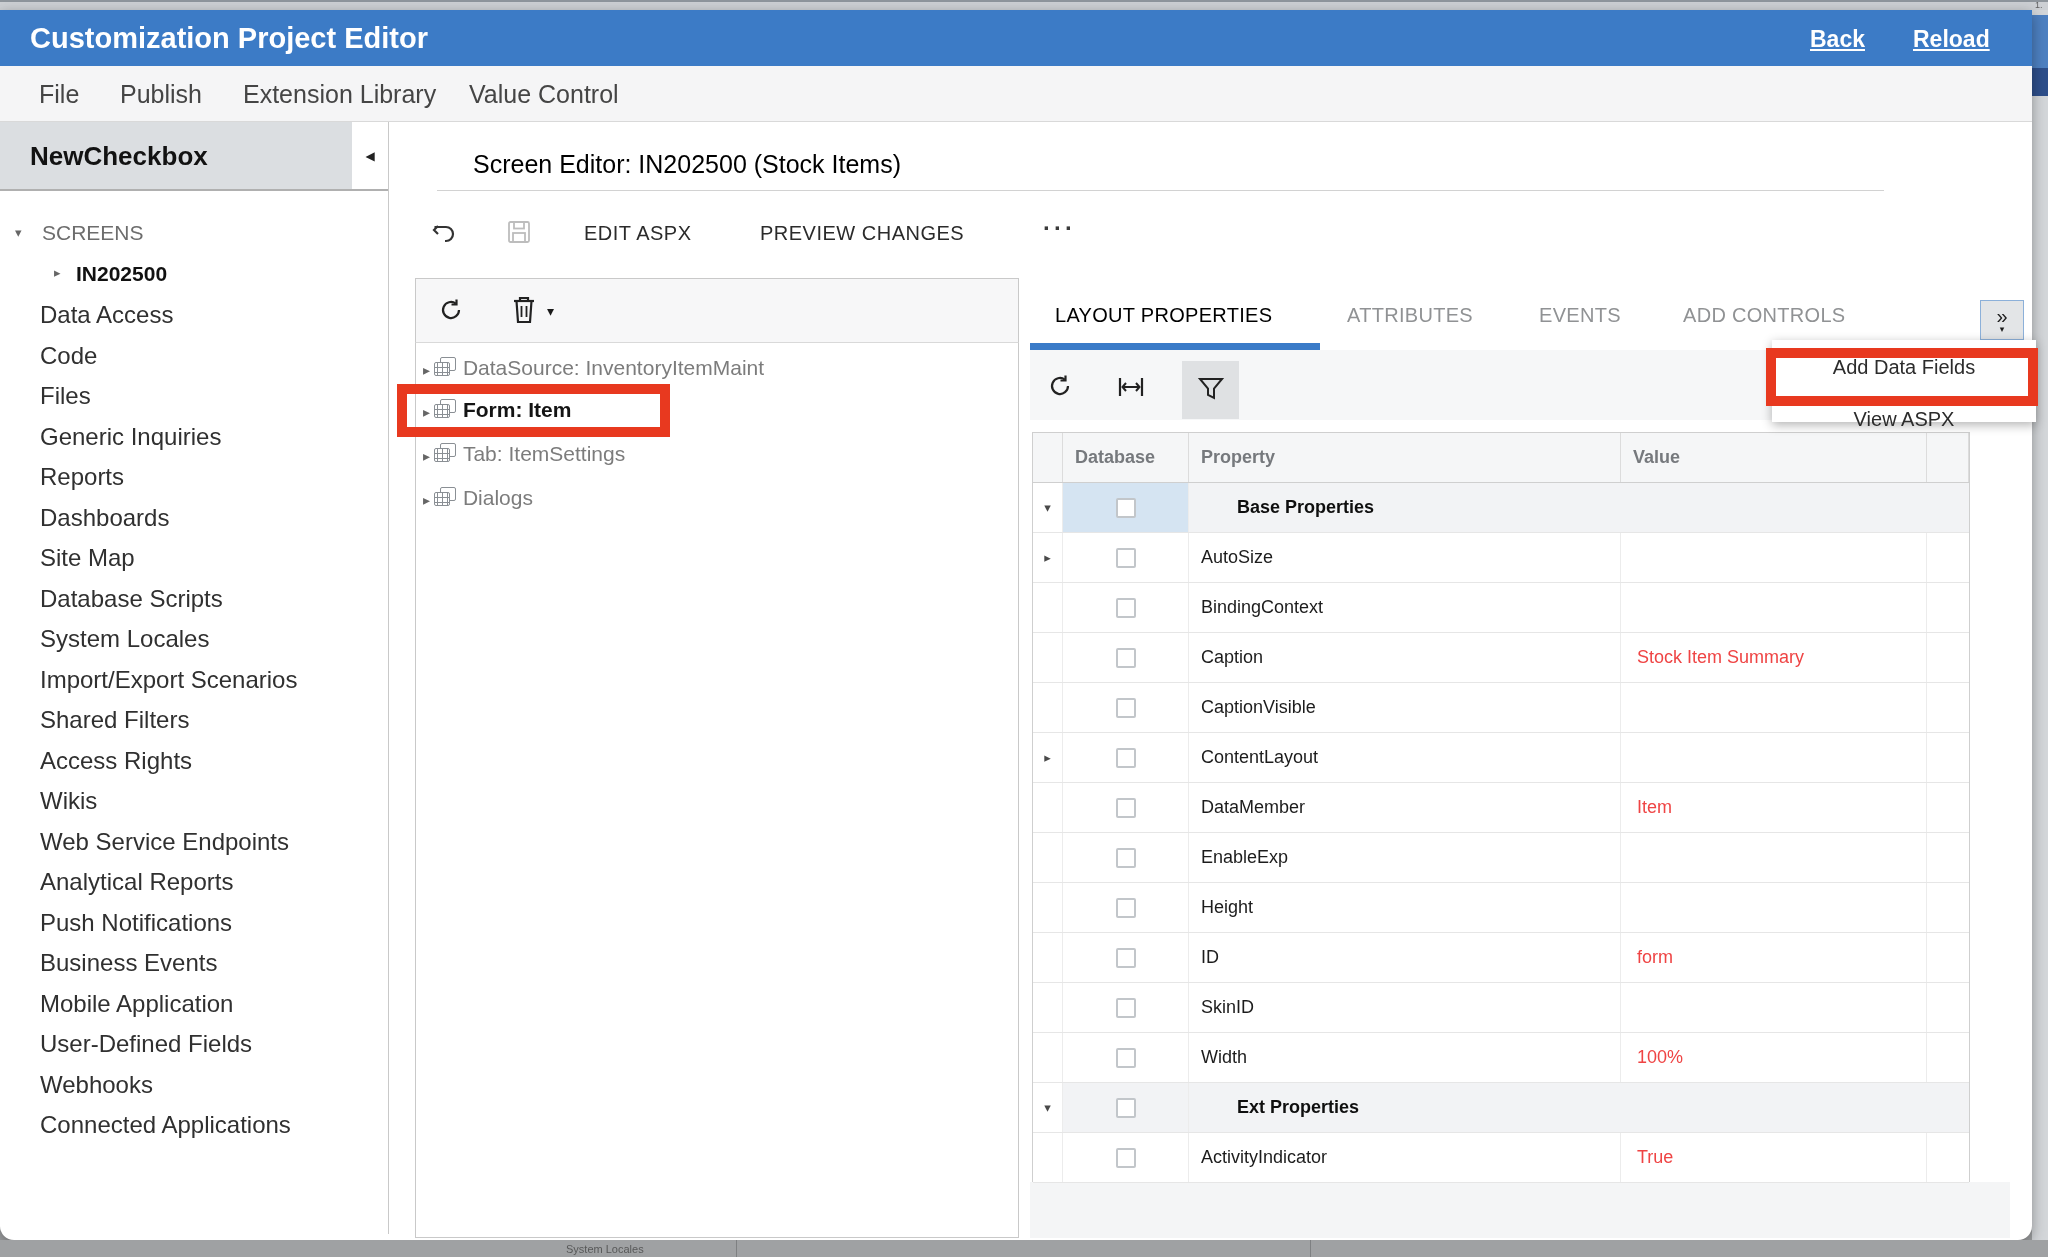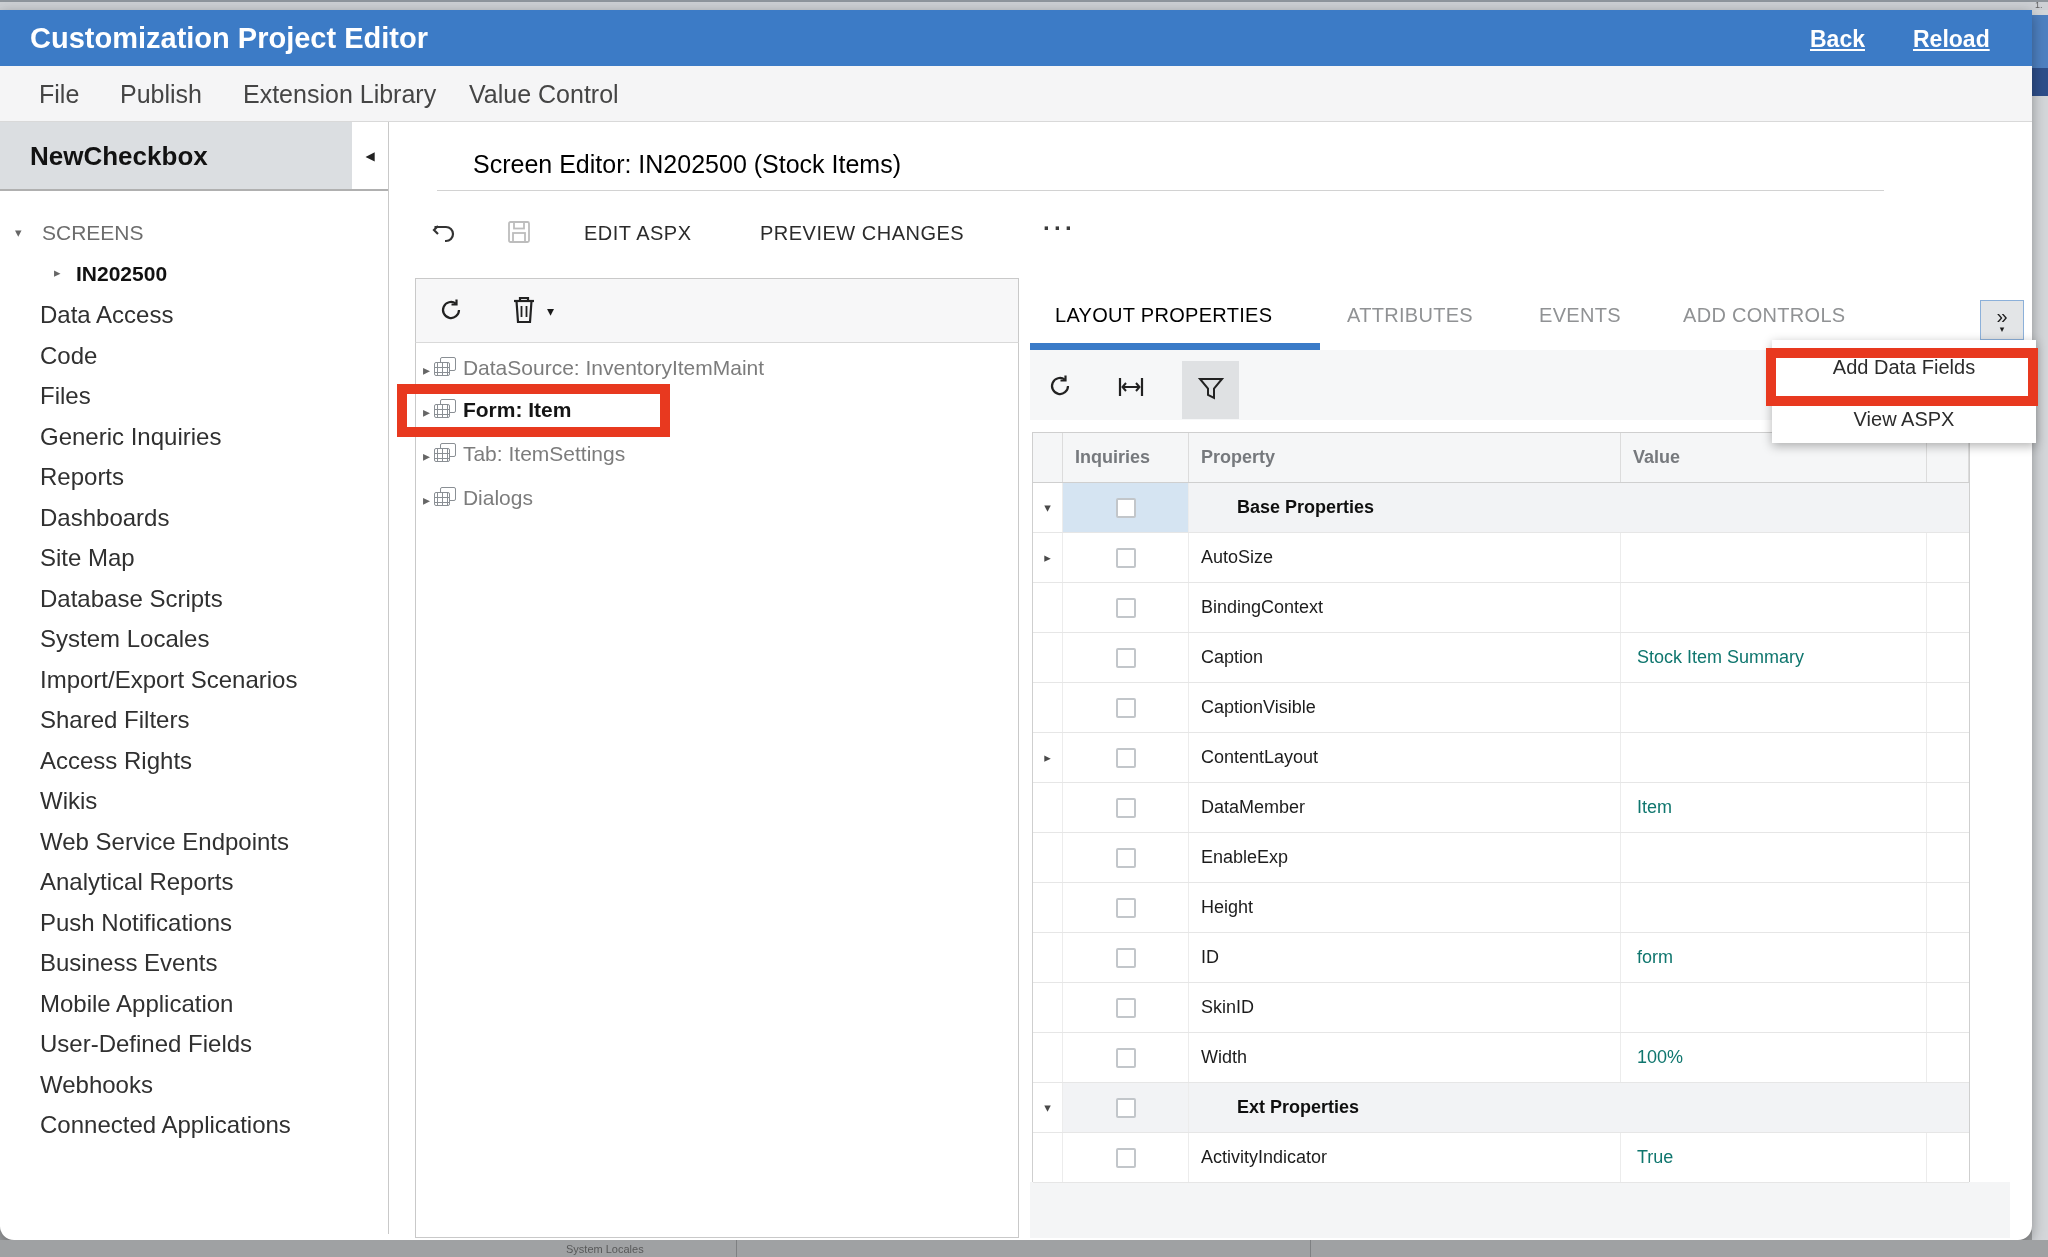--- a/index.html
+++ b/index.html
@@ -80,38 +80,38 @@
   .expand-btn{left:1980px;top:300px;width:44px;height:40px;background:#e3e5e7;border:1px solid #8cb0d9;
               cursor:pointer;display:flex;flex-direction:column;align-items:center;justify-content:center;z-index:30;}
   .expand-btn .chev{font-size:20px;line-height:18px;color:#1c1c1c;}
   .expand-btn .dn{font-size:9px;line-height:8px;color:#1c1c1c;}
   .filter-band{left:1030px;top:350px;width:980px;height:70px;background:#f6f7f8;}
   .fb-refresh{left:1046px;top:372px;} .fb-resize{left:1116px;top:374px;}
   .funnel-box{left:1182px;top:361px;width:57px;height:58px;background:#dfe1e3;cursor:pointer;}
   .fb-funnel{left:1196px;top:374px;}
 
   
-  .dropdown{left:1772px;top:340px;width:264px;height:103px;background:#fff;
+  .dropdown{left:1772px;top:340px;width:264px;height:82px;background:#fff;
             box-shadow:0 3px 10px rgba(0,0,0,.3);z-index:40;}
   .dd-item{width:264px;text-align:center;font-size:20px;color:#2c2c2c;cursor:pointer;}
   .dd-item.first{height:55px;line-height:55px;}
   .dd-item.second{height:52px;line-height:48px;}
 
   
   .below-table{left:1030px;top:1182px;width:980px;height:56px;background:#f4f5f6;}
   .prop-table{left:1032px;top:432px;width:938px;height:750px;background:#fff;
               border:1px solid #cfcfcf;border-bottom:none;z-index:10;}
   .t-row{display:grid;grid-template-columns:30px 126px 432px 306px 42px;height:50px;border-bottom:1px solid #e6e6e6;}
   .t-row.head{background:#f5f6f7;border-bottom:1px solid #cfcfcf;}
   .tc{display:flex;align-items:center;border-right:1px solid #ececec;overflow:hidden;}
   .tc.c-end{border-right:none;}
   .t-row.head .tc{border-right:1px solid #dcdcdc;font-weight:bold;color:#76797d;font-size:18px;}
   .t-row.head .c-ovr,.t-row.head .c-prop,.t-row.head .c-val{padding-left:12px;}
   .tc.c-prop{padding-left:12px;font-size:18px;color:#1c1c1c;}
-  .tc.c-val{padding-left:16px;font-size:18px;color:#0f766e;}
+  .tc.c-val{padding-left:16px;font-size:18px;color:#ef4444;}
   .t-row.group{background:#f2f3f5;}
   .t-row.group .c-prop{font-weight:bold;color:#0f0f0f;}
   .t-row.group .c-prop,.t-row.group .c-val{border-right:1px solid transparent;margin-left:36px;}
   .tc.sel{background:#d5e4f2;}
   .cb{width:20px;height:20px;background:#fff;border:2px solid #c2c6ca;border-radius:2px;margin:0 auto;cursor:pointer;}
   .expg{margin:0 auto;font-size:13px;color:#4a4a4a;cursor:pointer;}
 
   
   .anno{border:10px solid #e8391f;background:transparent;z-index:50;}
   .anno.form-item{left:397px;top:384px;width:273px;height:53px;}
@@ -277,21 +277,21 @@
   <div class="abs fb-funnel icon-btn">
     <svg width="30" height="30" viewBox="0 0 30 30">
         <path d="M4 5 H26 L18 14.5 V24 L12 21 V14.5 Z" fill="none" stroke="#222" stroke-width="2"></path>
       </svg>
   </div>
 
   <div class="abs below-table"></div>
   <div class="abs prop-table">
     <div class="t-row head">
       <div class="tc c-exp"></div>
-      <div class="tc c-ovr">Inquiries</div>
+      <div class="tc c-ovr">Database</div>
       <div class="tc c-prop">Property</div>
       <div class="tc c-val">Value</div>
       <div class="tc c-end"></div>
     </div>
 
     <div class="t-row group">
       <div class="tc c-exp" style="background:#fff">
           <span class="expg">▾</span>
         </div>
       <div class="tc c-ovr sel">

